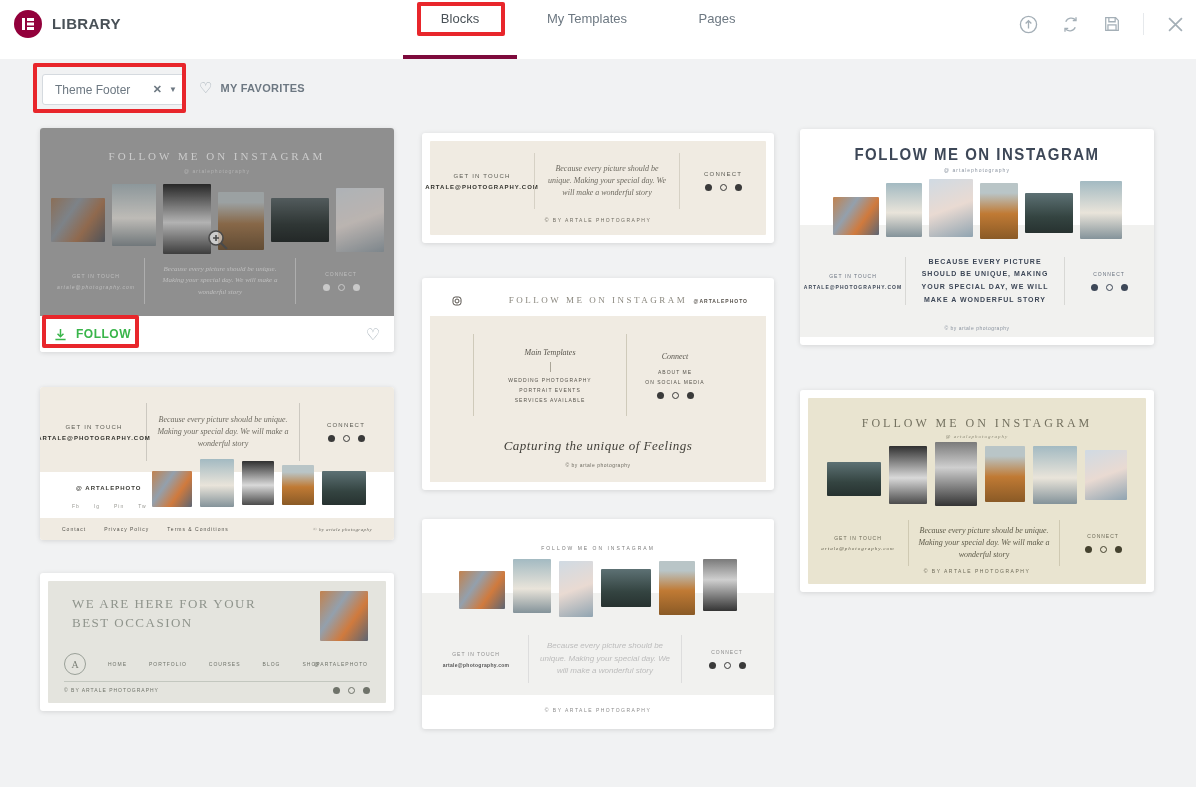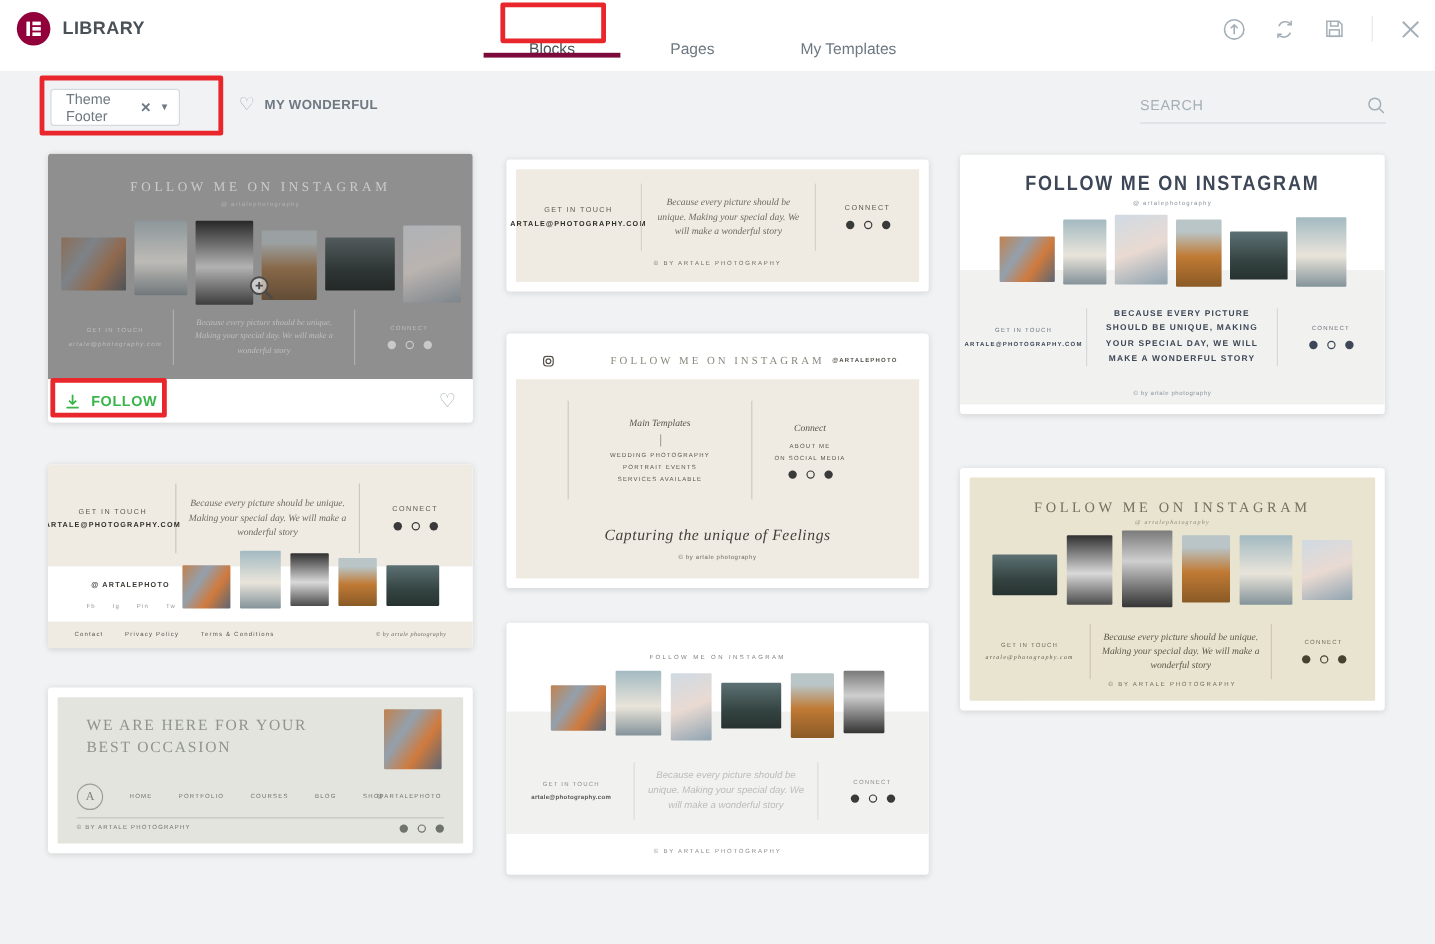--- a/index.html
+++ b/index.html
@@ -6,30 +6,30 @@
   html,body { width:1196px; height:787px; overflow:hidden; }
   body { font-family:"Liberation Sans", sans-serif; background:#f1f2f3; position:relative; }
   .app { position:absolute; inset:0; }
 
   
   .topbar { position:absolute; top:0; left:0; width:1196px; height:59px; background:#fff; z-index:5; }
   .logo { position:absolute; left:14px; top:10px; width:28px; height:28px; border-radius:50%; background:#92003B; }
   .logo svg { position:absolute; left:7px; top:7px; }
   .app-title { position:absolute; left:52px; top:15px; font-size:15px; font-weight:bold; color:#495157; letter-spacing:.4px; }
   .tabs { position:absolute; left:403px; top:0; height:48px; display:flex; }
-  .tab { height:48px; display:flex; align-items:flex-end; justify-content:center; font-size:13px; color:#6d7882; cursor:pointer; position:relative; }
+  .tab { height:48px; display:flex; align-items:flex-start; justify-content:center; font-size:13px; color:#6d7882; cursor:pointer; position:relative;margin-top:11px; }
   .tab.t0 { width:114px; } .tab.t1 { width:120px; } .tab.t2 { width:140px; }
   .tab.active { color:#495157; }
   .tab.active::after { content:""; position:absolute; left:0; bottom:0; width:100%; height:4px; background:#7D0A3C; }
   .top-actions { position:absolute; right:10px; top:0; height:48px; display:flex; align-items:center; gap:20px; color:#a4afb7; }
   .top-actions .vdiv { width:1px; height:22px; background:#e6e9ec; }
   .icon-btn { width:22px; height:22px; display:flex; align-items:center; justify-content:center; cursor:pointer; }
 
   
-  .filter-select { position:absolute; left:42px; top:74px; width:108px; height:31px; background:#fff; border:1px solid #d5dadf; border-radius:3px; display:flex; align-items:center; font-size:12px; color:#6d7882; padding:0 8px 0 12px; cursor:pointer; z-index:6; }
+  .filter-select { position:absolute; left:42px; top:74px; width:144px; height:31px; background:#fff; border:1px solid #d5dadf; border-radius:3px; display:flex; align-items:center; font-size:12px; color:#6d7882; padding:0 8px 0 12px; cursor:pointer; z-index:6; }
   .filter-select .val { flex:1; }
   .filter-select .clear { font-size:11px; font-weight:bold; color:#6d7882; margin-right:7px; cursor:pointer; }
   .filter-select .caret { font-size:8px; color:#6d7882; }
   .favorites { position:absolute; left:199px; top:80px; display:flex; align-items:center; gap:8px; cursor:pointer; }
   .favorites .hlabel { font-size:11px; color:#6d7882; letter-spacing:.3px; font-weight:bold; }
   .heart-o { color:#a4afb7; font-size:15px; line-height:1; }
   .search-wrap { position:absolute; left:950px; top:74px; width:205px; height:29px; border-bottom:1px solid #d5dadf; display:flex; align-items:center; }
   .search-wrap input { border:0; outline:0; background:transparent; flex:1; font-size:12px; letter-spacing:.5px; color:#495157; font-family:"Liberation Sans",sans-serif; }
   .search-wrap input::placeholder { color:#a4afb7; }
 
@@ -96,25 +96,25 @@
           <rect x="6" y="5.5" width="7" height="3" fill="#fff"></rect>
           <rect x="6" y="10" width="7" height="3" fill="#fff"></rect>
         </svg>
     </div>
     <div class="app-title">LIBRARY</div>
 
     <div class="tabs">
       <div class="tab t0 active">
           <span>Blocks</span>
         </div>
+      <div class="tab t2">
+          <span>My Templates</span>
+        </div>
       <div class="tab t1">
           <span>Pages</span>
-        </div>
-      <div class="tab t2">
-          <span>My Templates</span>
         </div>
     </div>
 
     <div class="top-actions">
       <div class="icon-btn">
         <svg width="19" height="19" viewBox="0 0 20 20" fill="none" stroke="#a4afb7" stroke-width="1.4">
             <circle cx="10" cy="10" r="8.5"></circle>
             <path d="M10 14.2V6.2M7 9l3-3 3 3"></path>
           </svg>
       </div>
@@ -143,30 +143,23 @@
   </div>
 
   <div class="filter-select">
     <span class="val">Theme Footer</span>
     <span class="clear">✕</span>
     <span class="caret">▼</span>
   </div>
 
   <div class="favorites">
     <span class="heart-o">♡</span>
-    <span class="hlabel">MY WONDERFUL</span>
-  </div>
-
-  <div class="search-wrap">
-    <input type="text" placeholder="SEARCH" style="">
-    <svg width="16" height="16" viewBox="0 0 18 18" fill="none" stroke="#a4afb7" stroke-width="1.4">
-        <circle cx="7.5" cy="7.5" r="5.5"></circle>
-        <path d="M11.7 11.7L16 16"></path>
-      </svg>
-  </div>
+    <span class="hlabel">MY FAVORITES</span>
+  </div>
+
 
   <div class="card" style="left:40px; top:128px; width:354px; height:224px;">
     <div class="previewA">
       <div class="pA-title serif">FOLLOW ME ON INSTAGRAM</div>
       <div class="pA-handle">@ artalephotography</div>
       <div class="pA-photos">
         <div class="ph g1" style="width:54px;height:44px;margin-top:14px;"></div>
         <div class="ph g2" style="width:44px;height:62px;"></div>
         <div class="ph g3" style="width:48px;height:70px;"></div>
         <div class="ph g4" style="width:46px;height:58px;margin-top:8px;"></div>

